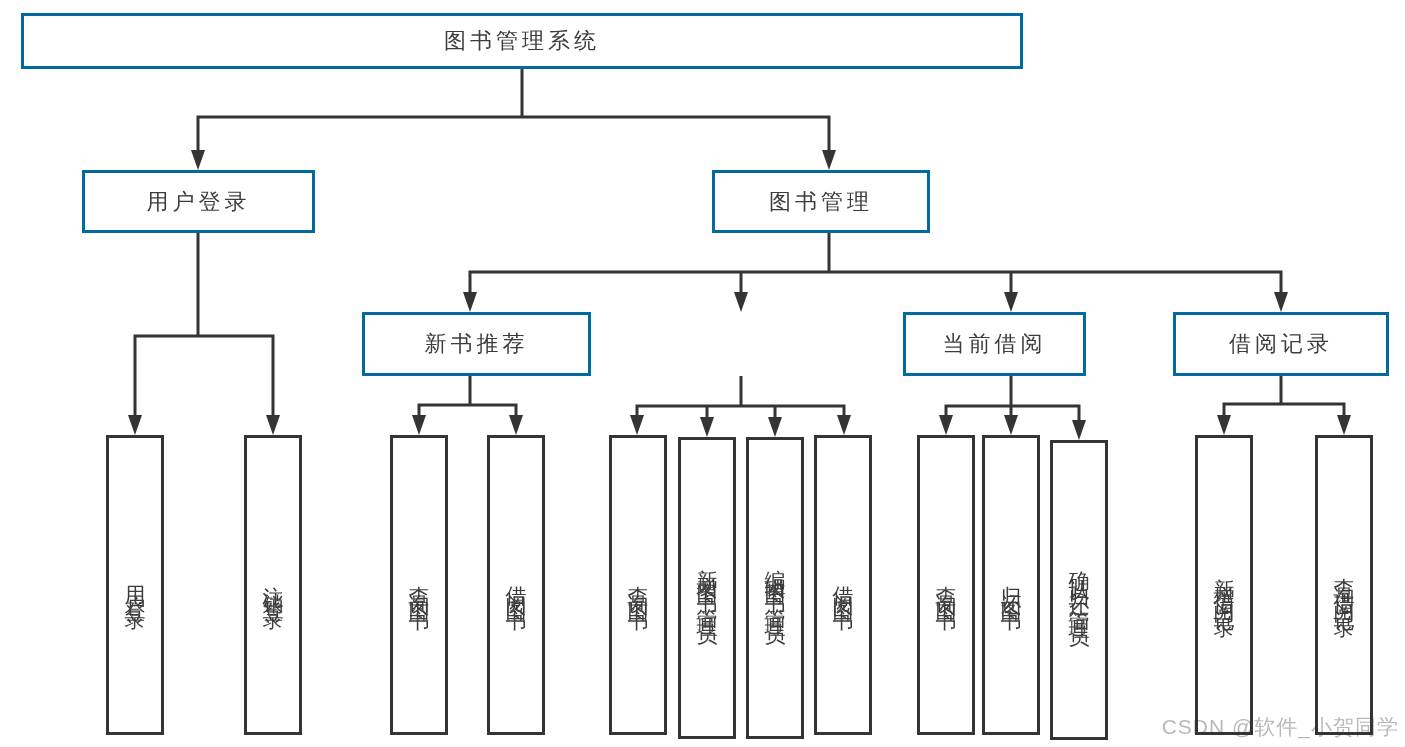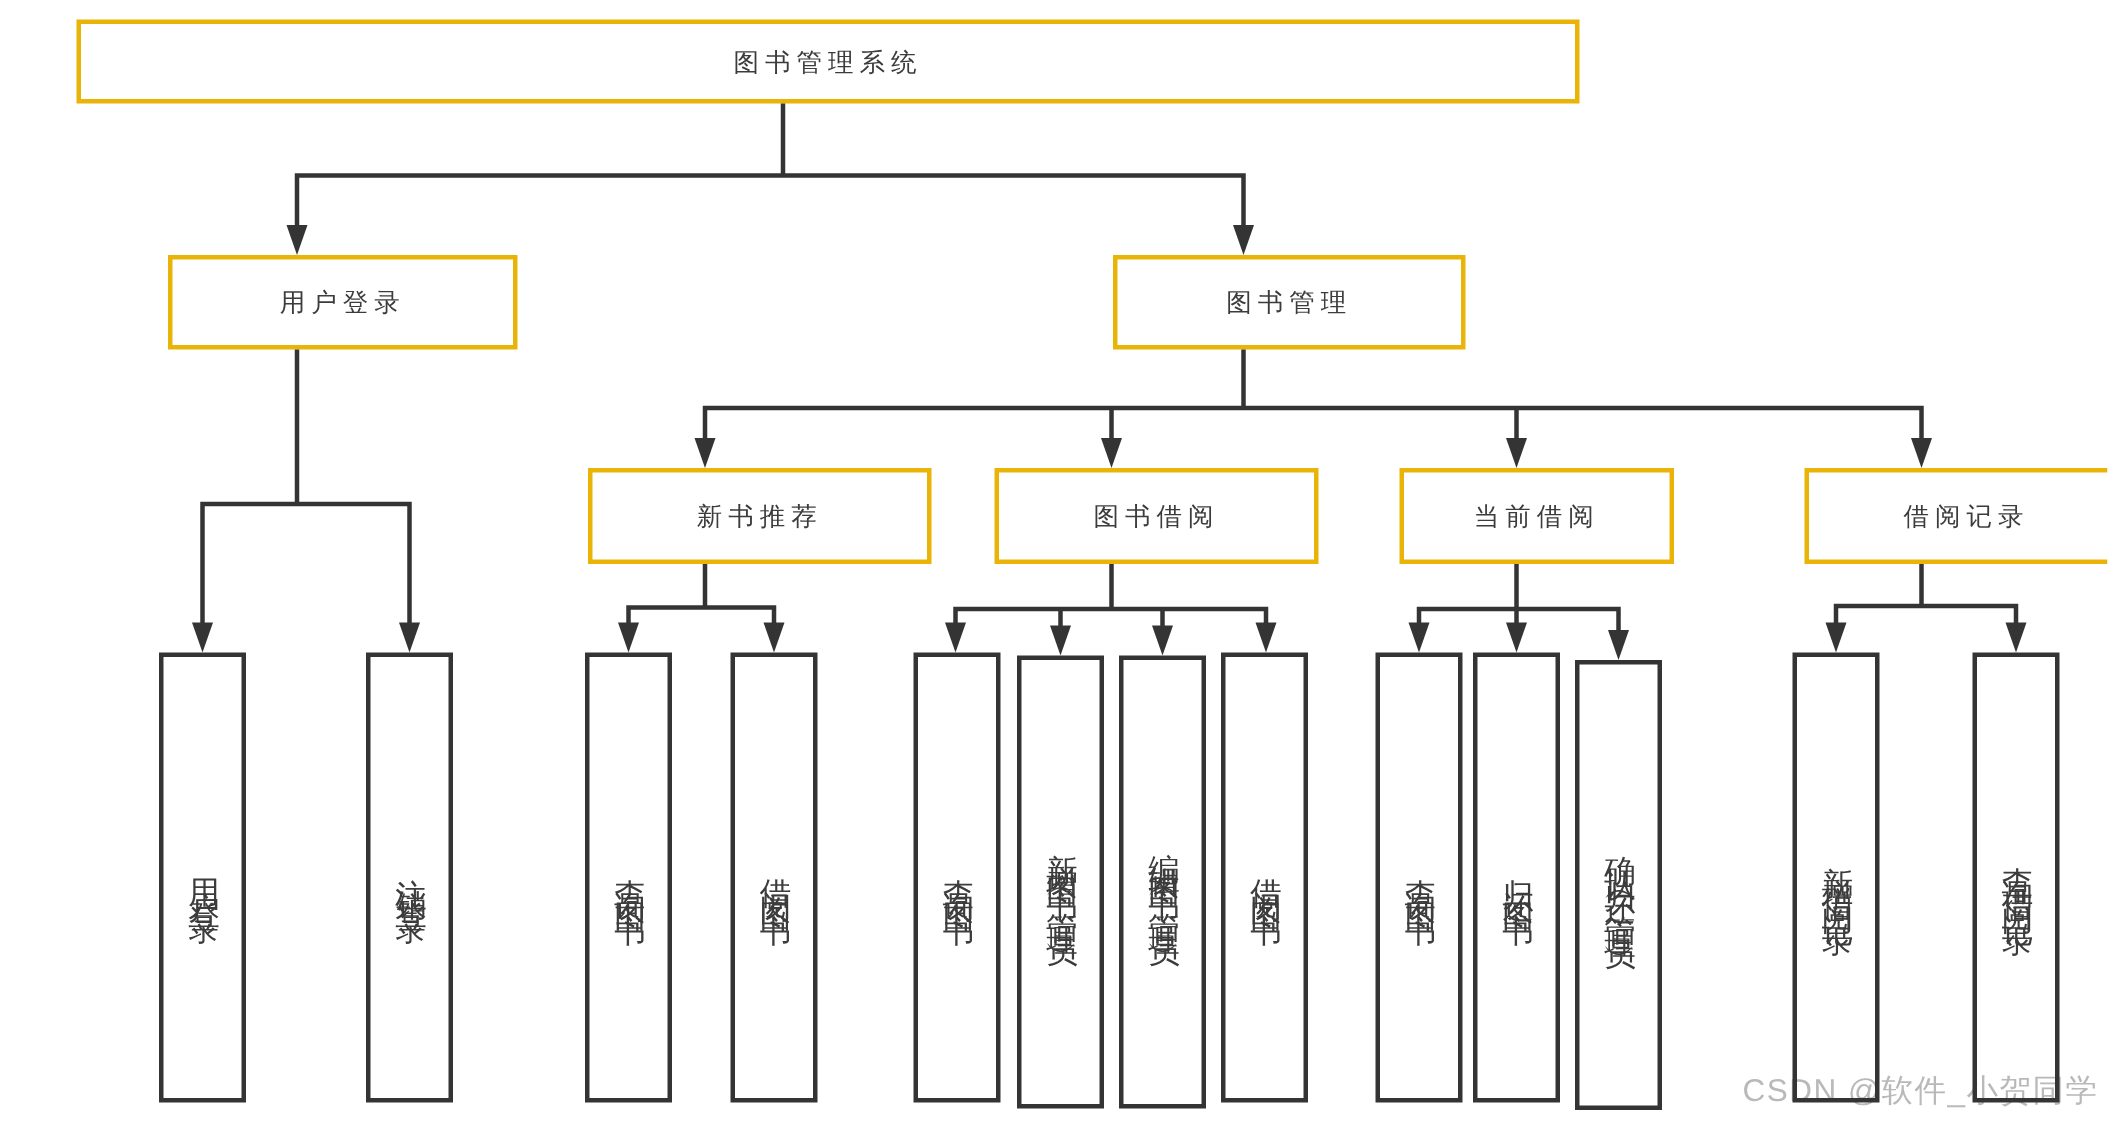--- a/index.html
+++ b/index.html
@@ -11,31 +11,30 @@
   #canvas {
     position: relative;
     width: 1405px;
     height: 747px;
     background: #ffffff;
     overflow: hidden;
   }
   .box {
     position: absolute;
     box-sizing: border-box;
-    border: 3px solid #eab308;
+    border: 3px solid #0369a1;
     background: transparent;
     display: flex;
     align-items: center;
     justify-content: center;
     color: #3c3c3c;
-    font-size: 17px;
+    font-size: 22px;
     letter-spacing: 4px;
     z-index: 2;
     white-space: nowrap;
-    margin-left: 30px;
   }
   .vbox {
     position: absolute;
     box-sizing: border-box;
     border: 3px solid #343434;
     background: transparent;
     color: #3c3c3c;
     font-size: 21px;
     letter-spacing: 8px;
     writing-mode: vertical-rl;
@@ -67,24 +66,23 @@
 </head>
 <body>
 
 <div id="canvas">
 
   <div id="watermark">CSDN @软件_小贺同学</div>
 
   <div class="box" style="left:21px; top:13px; width:1002px; height:56px;">图书管理系统</div>
 
   <div class="box" style="left:82px; top:170px; width:233px; height:63px;">用户登录</div>
-  <div class="box" style="left:712px; top:170px; width:235px; height:63px;">图书管理</div>
+  <div class="box" style="left:712px; top:170px; width:218px; height:63px;">图书管理</div>
 
   <div class="box" style="left:362px; top:312px; width:229px; height:64px;">新书推荐</div>
-  <div class="box" style="left:633px; top:312px; width:216px; height:64px;">图书借阅</div>
   <div class="box" style="left:903px; top:312px; width:183px; height:64px;">当前借阅</div>
   <div class="box" style="left:1173px; top:312px; width:216px; height:64px;">借阅记录</div>
 
   <div class="vbox" style="left:106px; top:435px; width:58px; height:300px;">用户登录</div>
   <div class="vbox" style="left:244px; top:435px; width:58px; height:300px;">注销登录</div>
 
   <div class="vbox" style="left:390px; top:435px; width:58px; height:300px;">查询图书</div>
   <div class="vbox" style="left:487px; top:435px; width:58px; height:300px;">借阅图书</div>
 
   <div class="vbox" style="left:609px; top:435px; width:58px; height:300px;">查询图书</div>

